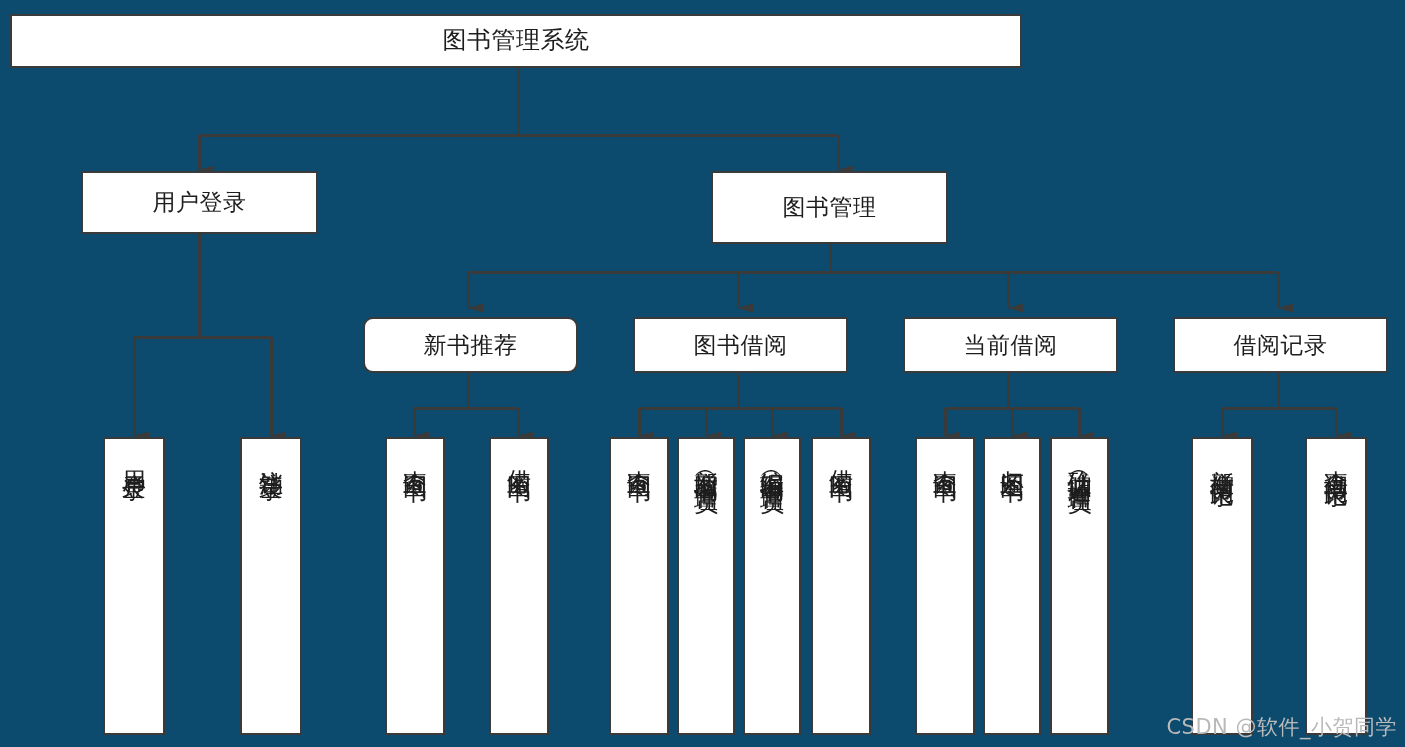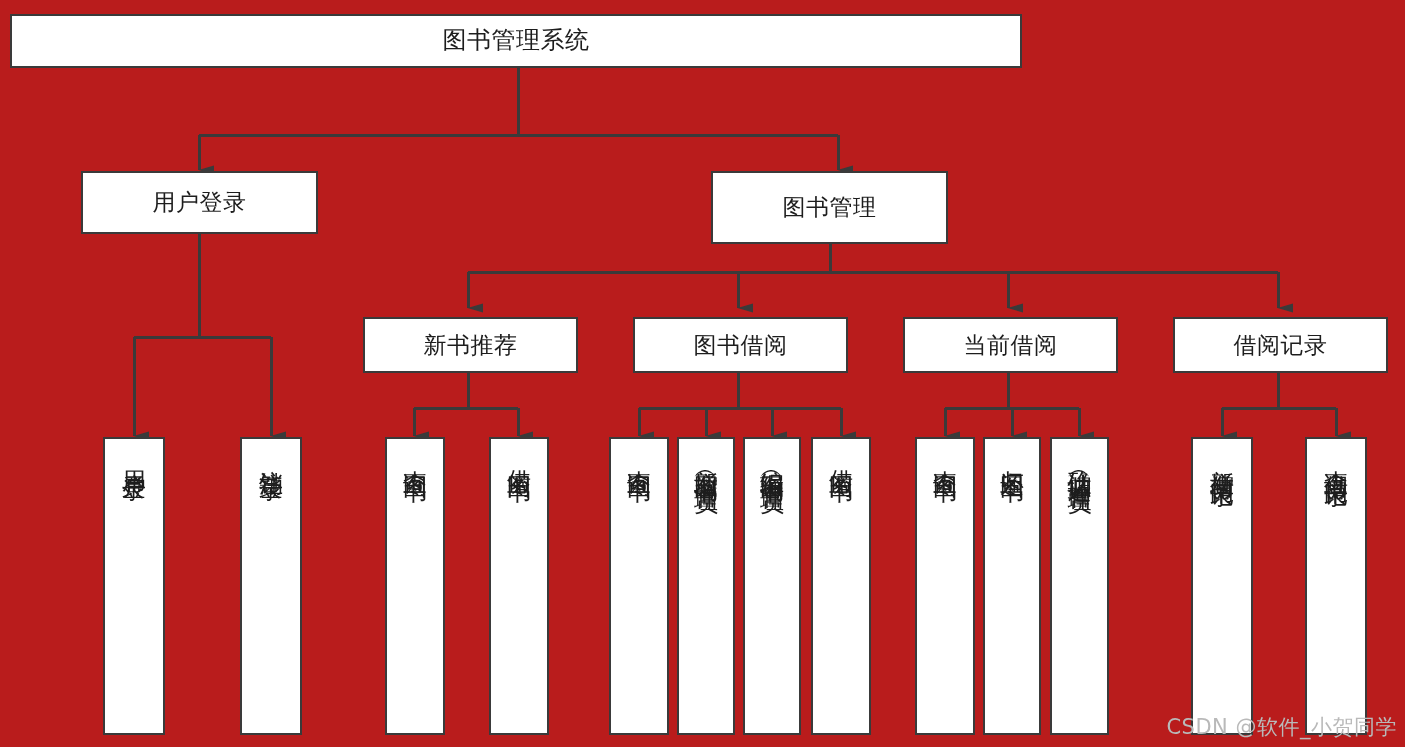--- a/index.html
+++ b/index.html
@@ -8,21 +8,21 @@
     padding: 0;
     background: #ffffff;
   }
   body {
     font-family: "DejaVu Sans", "Liberation Sans", sans-serif;
   }
   #diagram-root {
     position: relative;
     width: 1405px;
     height: 747px;
-    background: #b91c1c;
+    background: #0c4a6e;
     overflow: hidden;
   }
   #diagram-svg {
     position: absolute;
     left: 0;
     top: 0;
     width: 1405px;
     height: 747px;
   }
   .node {
@@ -134,21 +134,21 @@
     <span class="node-label">图书管理系统</span>
   </div>
 
   <div class="node horiz" style="left:81px; top:171px; width:237px; height:63px;">
     <span class="node-label">用户登录</span>
   </div>
   <div class="node horiz" style="left:711px; top:171px; width:237px; height:73px;">
     <span class="node-label">图书管理</span>
   </div>
 
-  <div class="node horiz" style="left:363px; top:317px; width:215px; height:56px;">
+  <div class="node horiz" style="left:363px; top:317px; width:215px; height:56px;border-radius:10px;">
     <span class="node-label">新书推荐</span>
   </div>
   <div class="node horiz" style="left:633px; top:317px; width:215px; height:56px;">
     <span class="node-label">图书借阅</span>
   </div>
   <div class="node horiz" style="left:903px; top:317px; width:215px; height:56px;">
     <span class="node-label">当前借阅</span>
   </div>
   <div class="node horiz" style="left:1173px; top:317px; width:215px; height:56px;">
     <span class="node-label">借阅记录</span>

